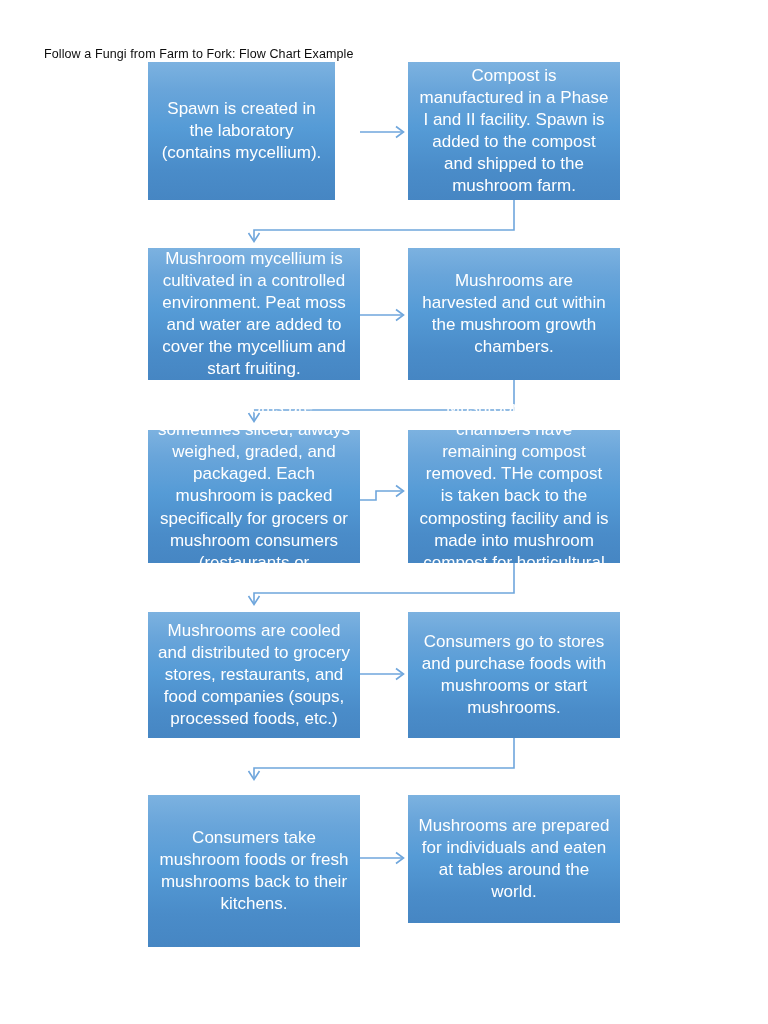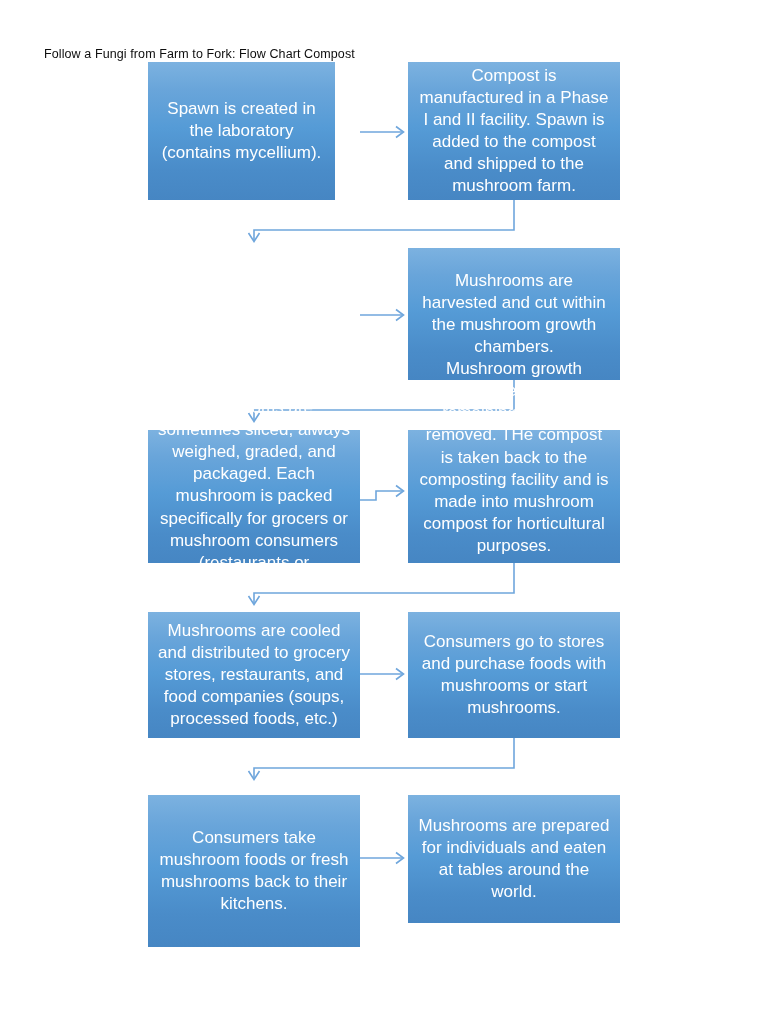--- a/index.html
+++ b/index.html
@@ -74,21 +74,21 @@
     stroke-width: 1.6;
     stroke-linecap: butt;
     stroke-linejoin: miter;
   }
 </style>
 </head>
 <body>
 
 <div id="canvas">
 
-  <div class="chart-title">Follow a Fungi from Farm to Fork: Flow Chart Compost</div>
+  <div class="chart-title">Follow a Fungi from Farm to Fork: Flow Chart Example</div>
 
   <div class="node" style="left:148px; top:62px; width:187px; height:138px;">
     <span class="node-text">Spawn is created in the laboratory (contains mycellium).</span>
   </div>
 
   <div class="node" style="left:408px; top:62px; width:212px; height:138px;">
     <span class="node-text">Compost is manufactured in a Phase I and II facility. Spawn is added to the compost and shipped to the mushroom farm.</span>
   </div>
 
   <div class="conn" style="left:360px; top:120px; width:52px; height:26px;">
@@ -98,20 +98,23 @@
     </svg>
   </div>
 
   <div class="conn" style="left:248px; top:200px; width:280px; height:48px;">
     <svg width="280" height="48" viewBox="0 0 280 48">
       <path class="stroke" d="M266,0 L266,30 L6,30 L6,40"></path>
       <path class="arrowhead" d="M0.5,33 L6,41.5 L11.5,33"></path>
     </svg>
   </div>
 
+  <div class="node" style="left:148px; top:248px; width:212px; height:132px;">
+    <span class="node-text">Mushroom mycellium is cultivated in a controlled environment. Peat moss and water are added to cover the mycellium and start fruiting.</span>
+  </div>
 
   <div class="node" style="left:408px; top:248px; width:212px; height:132px;">
     <span class="node-text">Mushrooms are harvested and cut within the mushroom growth chambers.</span>
   </div>
 
   <div class="conn" style="left:360px; top:303px; width:52px; height:26px;">
     <svg width="52" height="26" viewBox="0 0 52 26">
       <path class="stroke" d="M0,12 L42,12"></path>
       <path class="arrowhead" d="M36,6.5 L43.5,12 L36,17.5"></path>
     </svg>
@@ -121,21 +124,21 @@
     <svg width="280" height="48" viewBox="0 0 280 48">
       <path class="stroke" d="M266,0 L266,30 L6,30 L6,40"></path>
       <path class="arrowhead" d="M0.5,33 L6,41.5 L11.5,33"></path>
     </svg>
   </div>
 
   <div class="node" style="left:148px; top:430px; width:212px; height:133px;">
     <span class="node-text">Mushrooms are sometimes sliced, always weighed, graded, and packaged. Each mushroom is packed specifically for grocers or mushroom consumers (restaurants or companies using in bulk).</span>
   </div>
 
-  <div class="node" style="left:408px; top:430px; width:212px; height:133px;align-items:flex-end;">
+  <div class="node" style="left:408px; top:430px; width:212px; height:133px;">
     <span class="node-text">Mushroom growth chambers have remaining compost removed. THe compost is taken back to the composting facility and is made into mushroom compost for horticultural purposes.</span>
   </div>
 
   <div class="conn" style="left:360px; top:478px; width:52px; height:34px;">
     <svg width="52" height="34" viewBox="0 0 52 34">
       <path class="stroke" d="M0,22 L16,22 L16,13 L42,13"></path>
       <path class="arrowhead" d="M36,7.5 L43.5,13 L36,18.5"></path>
     </svg>
   </div>
 

